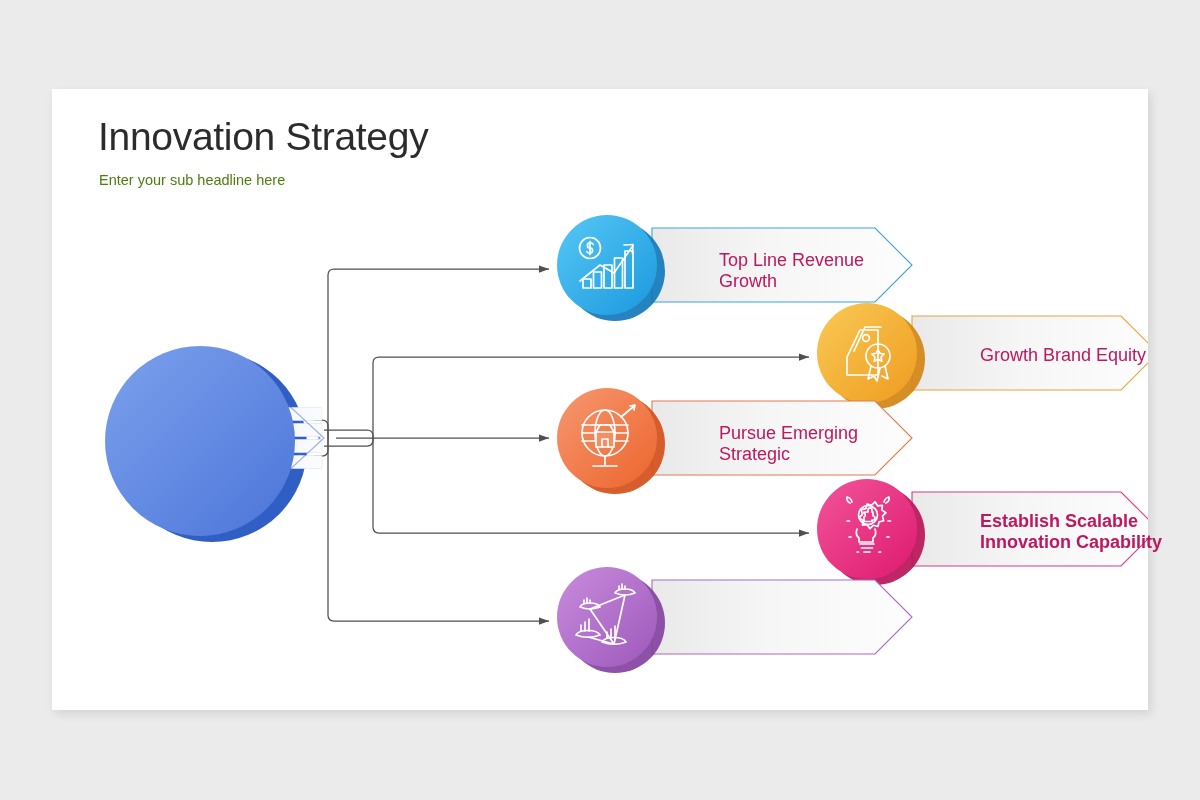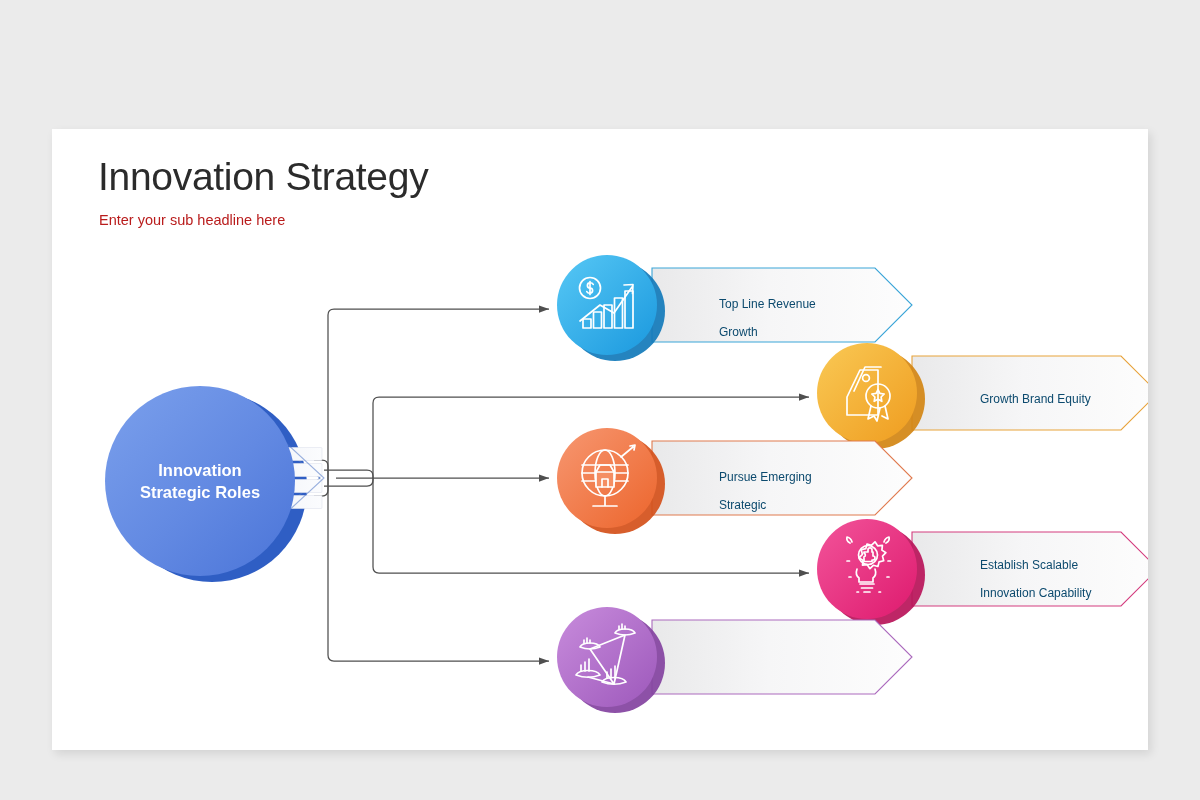--- a/index.html
+++ b/index.html
@@ -14,21 +14,20 @@
   body {
     background: #ebebeb;
     font-family: "Liberation Sans", sans-serif;
     -webkit-font-smoothing: antialiased;
   }
 
   #stage {
     position: relative;
     width: 1200px;
     height: 713px;
-    margin-top: 40px;
   }
 
   
   #slide {
     position: absolute;
     left: 52px;
     top: 89px;
     width: 1096px;
     height: 621px;
     background: #ffffff;
@@ -46,39 +45,39 @@
     letter-spacing: -0.3px;
     white-space: nowrap;
   }
 
   #subtitle {
     position: absolute;
     left: 47px;
     top: 83px;
     font-size: 14.5px;
     font-weight: 400;
-    color: #b91c1c;
+    color: #4d7c0f;
     white-space: nowrap;
   }
 
   
   #diagram {
     position: absolute;
     left: 0;
     top: 0;
     width: 1096px;
     height: 621px;
   }
 
   
   .banner-text {
     position: absolute;
-    font-size: 12px;
-    line-height: 28px;
-    color: #0c4a6e;
+    font-size: 18px;
+    line-height: 21px;
+    color: #be185d;
     font-weight: 400;
     white-space: pre-line;
     pointer-events: none;
   }
 
   .center-label {
     position: absolute;
     text-align: center;
     font-size: 16.5px;
     line-height: 22px;
@@ -259,29 +258,27 @@
           </g>
 
           <g>
             <path d="M533,542 l0,-9 M529,542 l0,-6 M537,542 l0,-12"></path>
             <path d="M524,546 q12,4.5 24,0 q-2.5,-4.5 -12,-4.5 q-9.5,0 -12,4.5 z"></path>
           </g>
         </g>
       </g>
     </svg>
 
-    <div class="center-label" style="left:53px; top:330px; width:190px;">Innovation
-Strategic Roles</div>
 
     <div class="banner-text" style="left:667px; top:161px; width:175px;">Top Line Revenue
 Growth</div>
 
     <div class="banner-text" style="left:928px; top:256px; width:180px;">Growth Brand Equity</div>
 
     <div class="banner-text" style="left:667px; top:334px; width:175px;">Pursue Emerging
 Strategic</div>
 
-    <div class="banner-text" style="left:928px; top:422px; width:190px;">Establish Scalable
+    <div class="banner-text" style="left:928px; top:422px; width:190px;font-weight:bold;">Establish Scalable
 Innovation Capability</div>
 
 
   </div>
 </div>
 
 </body></html>

